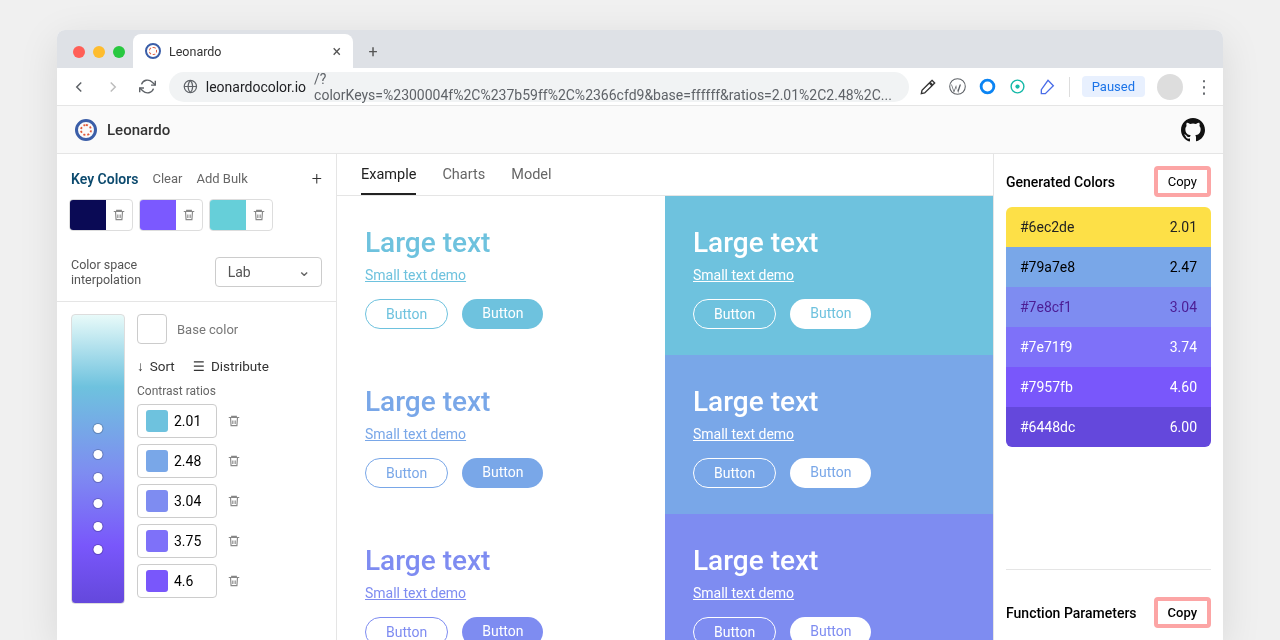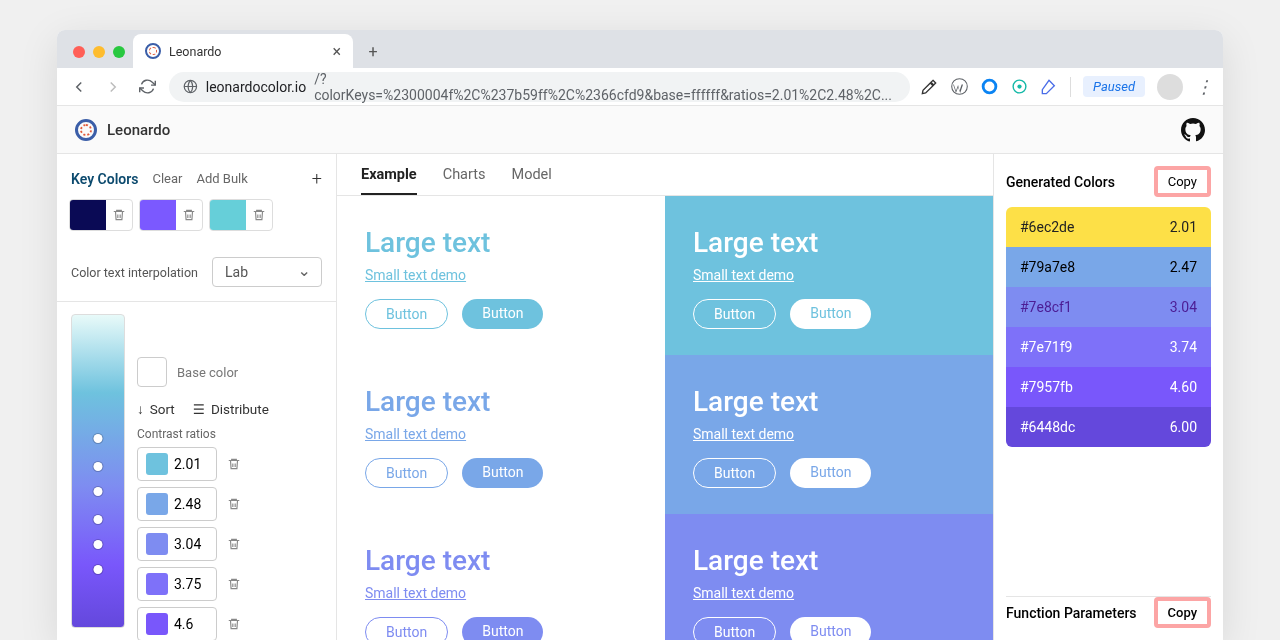--- a/index.html
+++ b/index.html
@@ -18,21 +18,21 @@
 .tab .favicon::after { content: ""; position: absolute; inset: 2px; border-radius: 50%; border: 1px dashed #e05a3b; }
 .tab .close { margin-left: auto; font-size: 16px; color: #555; }
 .newtab { width: 28px; height: 28px; display: flex; align-items: center; justify-content: center; font-size: 16px; color: #555; margin-left: 6px; margin-bottom: 3px; }
 
 
 .addr-bar { background: #fff; height: 38px; display: flex; align-items: center; padding: 0 10px; gap: 10px; border-bottom: 1px solid #e5e5e5; }
 .nav-btn { width: 24px; height: 24px; display: flex; align-items: center; justify-content: center; color: #5f6368; }
 .nav-btn.disabled { color: #bdbdbd; }
 .url-field { flex: 1; background: #f1f3f4; border-radius: 16px; height: 30px; display: flex; align-items: center; padding: 0 14px; font-size: 14px; color: #5f6368; gap: 8px; }
 .url-field .host { color: #202124; }
-.ext-icons { display: flex; align-items: center; gap: 12px; color: #5f6368; font-style: italic; }
+.ext-icons { display: flex; align-items: center; gap: 12px; color: #5f6368; }
 .ext-icon { width: 18px; height: 18px; display: flex; align-items: center; justify-content: center; }
 .ext-sep { width: 1px; height: 20px; background: #ddd; }
 .paused { background: #e8f0fe; color: #1a73e8; font-size: 13px; padding: 3px 10px; border-radius: 4px; }
 .avatar { width: 26px; height: 26px; border-radius: 50%; background: #ddd; }
 .more-v { font-size: 18px; color: #5f6368; }
 
 
 .app-header { height: 48px; background: #fafafa; border-bottom: 1px solid #e5e5e5; display: flex; align-items: center; padding: 0 18px; }
 .app-logo { width: 22px; height: 22px; border-radius: 50%; border: 3px solid #3b5ea8; margin-right: 10px; position: relative; }
 .app-logo::after { content: ""; position: absolute; inset: 2px; border-radius: 50%; border: 2px dotted #e05a3b; }
@@ -55,53 +55,53 @@
 .kc-swatch { width: 36px; height: 30px; }
 .kc-del { width: 26px; height: 30px; display: flex; align-items: center; justify-content: center; color: #888; }
 
 .interp-row { padding: 8px 14px 14px; display: flex; align-items: center; gap: 10px; font-size: 12.5px; color: #555; }
 .interp-select { margin-left: auto; border: 1px solid #ccc; border-radius: 4px; padding: 6px 30px 6px 12px; font-size: 14px; background: #fff; position: relative; width: 110px; }
 .interp-select::after { content: "⌄"; position: absolute; right: 10px; top: 3px; color: #666; font-size: 16px; }
 
 .ratios-section { border-top: 1px solid #e5e5e5; padding: 12px 14px; display: flex; gap: 12px; overflow: hidden; }
 .gradient-bar { width: 54px; border: 1px solid #ddd; border-radius: 4px; background: linear-gradient(to bottom, #e8faf9 0%, #6ec2de 25%, #7e8cf1 55%, #7957fb 80%, #6448dc 100%); position: relative; }
 .grad-dot { position: absolute; left: 50%; transform: translateX(-50%); width: 9px; height: 9px; border-radius: 50%; background: #fff; box-shadow: 0 0 0 1px rgba(0,0,0,0.2); }
-.ratios-col { flex: 1; margin-top: 43px; }
+.ratios-col { flex: 1; }
 .base-row { display: flex; align-items: center; gap: 10px; margin-bottom: 14px; }
 .base-swatch { width: 30px; height: 30px; border: 1px solid #ccc; border-radius: 4px; background: #fff; }
 .base-label { font-size: 13px; color: #777; }
 .sort-row { display: flex; gap: 18px; font-size: 13.5px; color: #333; margin-bottom: 10px; }
 .sort-row span { display: flex; align-items: center; gap: 6px; }
 .ratios-label { font-size: 12px; color: #666; margin-bottom: 6px; }
 .ratio-item { display: flex; align-items: center; gap: 10px; margin-bottom: 6px; }
 .ratio-swatch { width: 22px; height: 22px; border-radius: 3px; }
 .ratio-input { border: 1px solid #ccc; border-radius: 4px; padding: 5px 8px; font-size: 14px; width: 80px; display: flex; align-items: center; gap: 6px; }
 .ratio-del { color: #888; font-size: 14px; }
 
 
 .tabs { display: flex; gap: 26px; padding: 12px 24px 0; border-bottom: 1px solid #e5e5e5; font-size: 14.5px; }
 .tabs .tab-item { padding-bottom: 10px; color: #666; }
-.tabs .tab-item.active { color: #222; border-bottom: 2px solid #222; font-weight: 700; }
+.tabs .tab-item.active { color: #222; border-bottom: 2px solid #222; font-weight: 400; }
 .example-grid { display: grid; grid-template-columns: 1fr 1fr; overflow: hidden; }
 .example-cell { padding: 30px 28px 26px; }
 .large-text { font-size: 28px; font-weight: 500; margin-bottom: 8px; }
 .small-text { font-size: 14px; margin-bottom: 16px; text-decoration: underline; }
 .btn-row { display: flex; gap: 14px; }
 .btn { padding: 6px 20px; border-radius: 18px; font-size: 14px; }
 .btn-outline { border: 1.5px solid; background: transparent; }
 .btn-solid { color: #fff; }
 .right-col .btn-solid { background: #fff; }
 
 
 .gen-head { display: flex; align-items: center; justify-content: space-between; margin-bottom: 10px; }
 .gen-head .title { font-size: 14px; font-weight: 500; }
 .copy-btn { border: 4px solid #fca5a5; border-radius: 4px; padding: 4px 10px; font-size: 13px; background: #fff; }
 .gen-list { border-radius: 6px; overflow: hidden; }
 .gen-item { display: flex; justify-content: space-between; padding: 12px 14px; font-size: 14px; }
-.fn-head { margin-top: auto; display: flex; align-items: center; justify-content: space-between; font-size: 14px; font-weight: 500; padding-top: 0; border-top: 1px solid #e5e5e5; }
+.fn-head { margin-top: auto; display: flex; align-items: center; justify-content: space-between; font-size: 14px; font-weight: 500; padding-top: 27px; border-top: 1px solid #e5e5e5; }
 
 svg { display: block; }
 </style>
 </head>
 <body>
 
 <div class="browser-window">
 
   <div class="tab-bar">
     <div class="traffic-lights">
@@ -217,21 +217,21 @@
        <div class="kc-swatch" style="background:#66cfd9"></div>
        <div class="kc-del">
               <svg width="14" height="14" viewBox="0 0 24 24" fill="none" stroke="currentColor" stroke-width="2">
                 <path d="M3 6h18M8 6V4h8v2M6 6l1 14h10l1-14M10 11v6M14 11v6"></path>
               </svg>
             </div>
      </div>
         </div>
 
       <div class="interp-row">
-        <span>Color text interpolation</span>
+        <span>Color space interpolation</span>
         <div class="interp-select"><span>Lab</span></div>
       </div>
 
       <div class="ratios-section">
         <div class="gradient-bar" id="gradient-bar">
             <div class="grad-dot" style="top:38%"></div>
             <div class="grad-dot" style="top:47%"></div>
             <div class="grad-dot" style="top:55%"></div>
             <div class="grad-dot" style="top:64%"></div>
             <div class="grad-dot" style="top:72%"></div>

